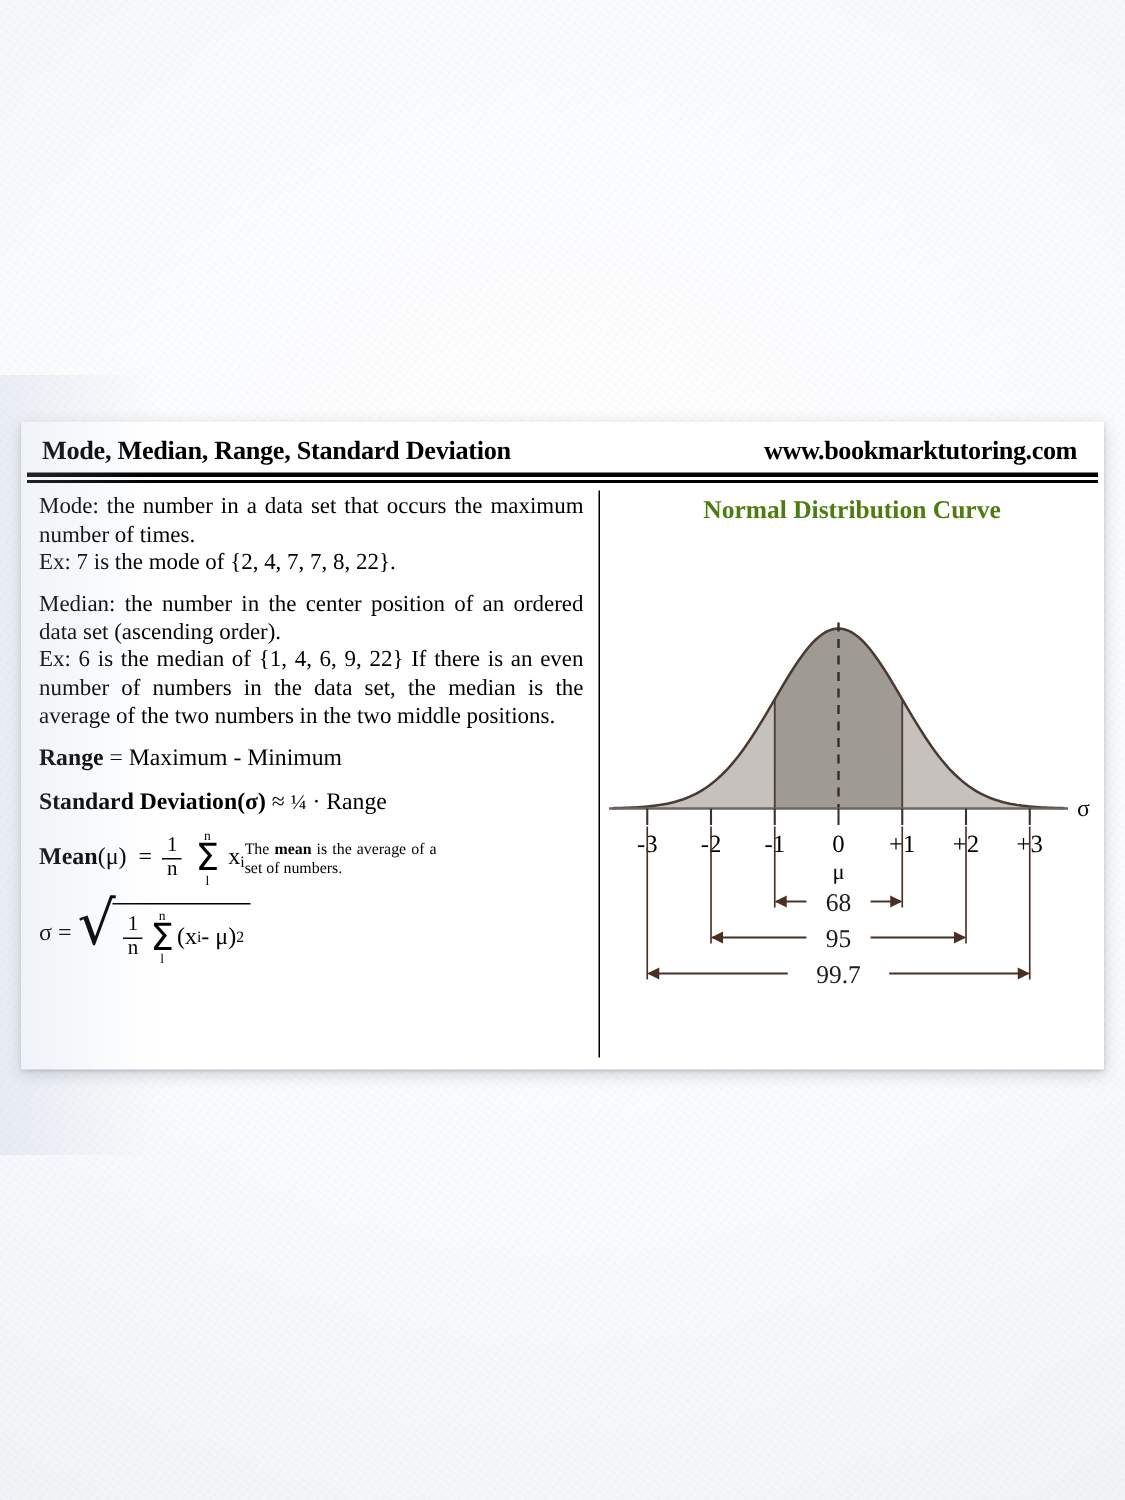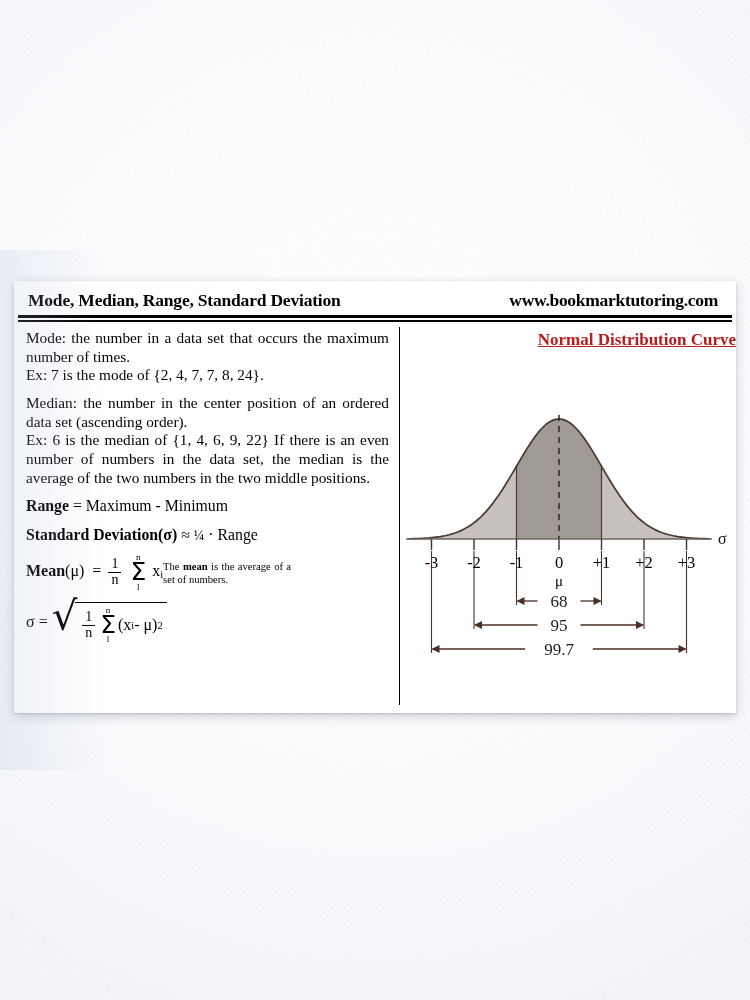--- a/index.html
+++ b/index.html
@@ -92,21 +92,21 @@
   .radical .sign{
     font-size:40px;line-height:0.74;font-family:"DejaVu Serif",serif;
     margin-right:-2px;
   }
   .radical .body{
     border-top:1.4px solid #000;padding:3px 4px 0 4px;display:flex;
     align-items:center;
   }
 
   
-  .chart-title{font-weight:bold;font-size:17px;text-align:right;margin:3px 0 0 0;color:#b91c1c;text-decoration:underline;}
+  .chart-title{font-weight:bold;font-size:17px;text-align:center;margin:3px 0 0 0;color:#4d7c0f;}
   .chart-sub{font-size:15.5px;text-align:center;margin:4px 0 0 0;color:#000;}
   #chartwrap{position:absolute;left:0;right:0;top:52px;bottom:2px;}
   #chartwrap svg{display:block;}
 </style>
 </head>
 <body>
 
 <div id="stage">
 
   <div id="poster">
@@ -120,21 +120,21 @@
         <div class="r1"></div>
         <div class="r2"></div>
       </div>
 
       <div id="body">
 
         <div id="left">
 
           <p class="para">
             <b>Mode:</b><span> the number in a data set that occurs the maximum number of times.</span><br>
-            <b>Ex:</b><span> 7 is the mode of {2, 4, </span><b>7, 7</b><span>, 8, 24}.</span>
+            <b>Ex:</b><span> 7 is the mode of {2, 4, </span><b>7, 7</b><span>, 8, 22}.</span>
           </p>
 
           <p class="para">
             <b>Median:</b><span> the number in the center position of an ordered data set (ascending order).</span><br>
             <b>Ex:</b><span> 6 is the median of {1, 4, </span><b>6</b><span>, 9, 22} If there is an even number of numbers in the data set, the median is the average of the two numbers in the two middle positions.</span>
           </p>
 
           <p class="eq-line">
             <b>Range</b><span> = Maximum - Minimum</span>
           </p>

